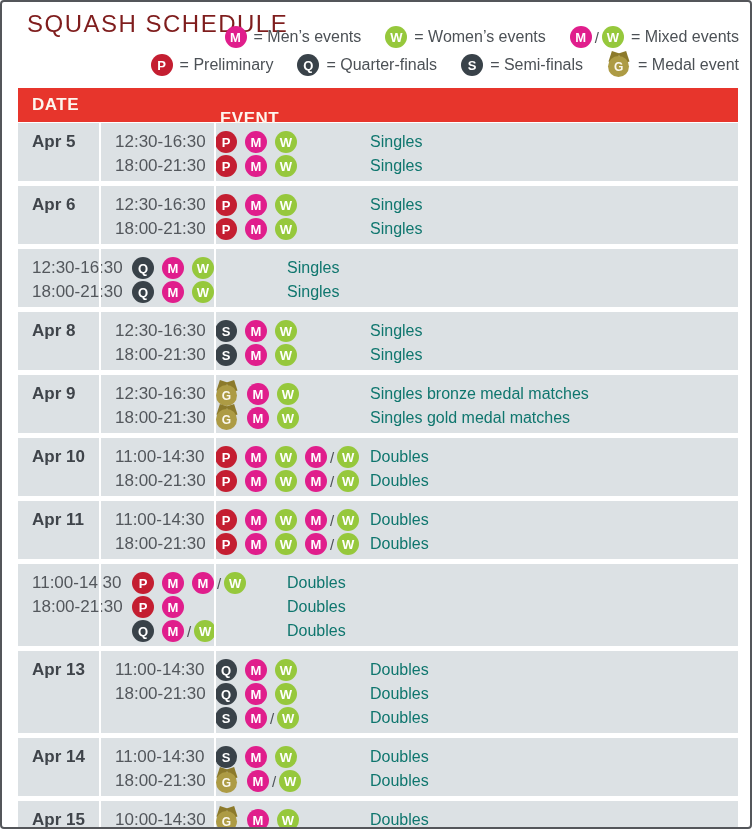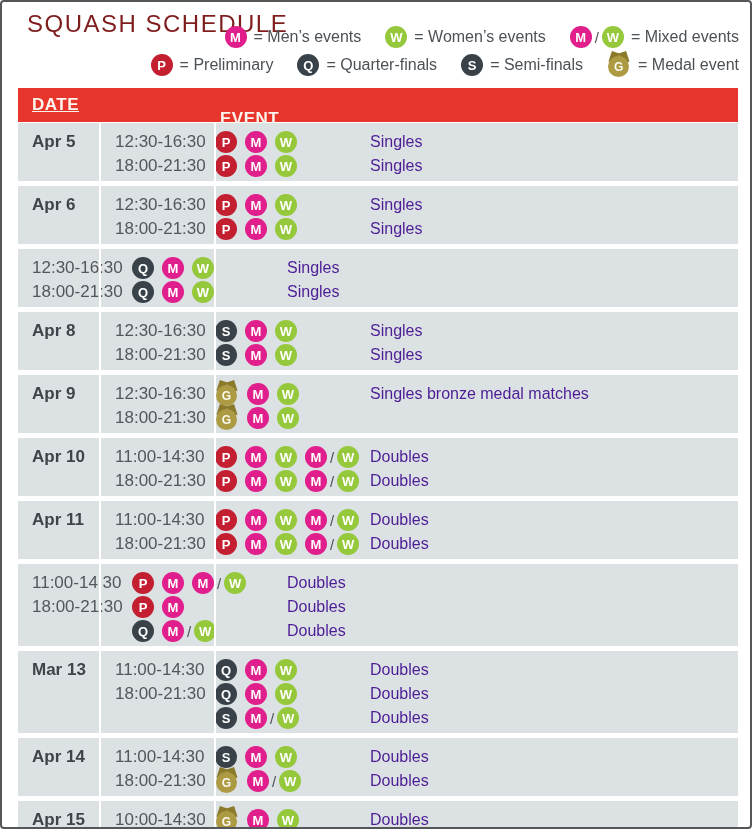--- a/index.html
+++ b/index.html
@@ -32,36 +32,36 @@
   .medal .rib-l{left:3px;transform:rotate(18deg);}
   .medal .rib-r{right:3px;transform:rotate(-18deg);}
   .medal .disc{
     position:absolute;left:1px;bottom:0;width:21px;height:21px;border-radius:50%;
     background:var(--gold,#ad9b44);display:flex;align-items:center;justify-content:center;
     color:#fbf8ee;font-weight:bold;font-size:12px;
   }
   
   .table{position:absolute;left:16px;top:86px;width:720px;}
   .thead{display:flex;height:34px;background:var(--red,#e7352c);color:#fdf6ee;
-    align-items:center;font-size:17px;font-weight:bold;letter-spacing:0.5px;text-decoration:underline;}
+    align-items:center;font-size:17px;font-weight:bold;letter-spacing:0.5px;}
   .th-date{width:196px;box-sizing:border-box;padding-left:14px;}
   .th-event{padding-left:6px;margin-top:28px;}
   #tbody{margin-top:1px;}
   .block{position:relative;background:var(--rowbg,#dce1e4);display:flex;padding:7px 0 3px;}
   .block + .block{margin-top:5px;}
   .block::before,.block::after{content:'';position:absolute;top:0;bottom:0;width:2px;background:#fff;}
   .block::before{left:81px;}
   .block::after{left:196px;}
   .date-cell{width:83px;box-sizing:border-box;padding:2px 0 0 14px;
     font-weight:bold;font-size:17px;color:#3f444a;flex:0 0 auto;}
   .lines{flex:1;display:flex;flex-direction:column;}
   .line{display:flex;align-items:center;height:24px;}
   .time-cell{width:106px;box-sizing:border-box;padding-left:14px;font-size:17px;color:#53575c;flex:0 0 auto;}
   .badges-cell{width:163px;box-sizing:border-box;padding-left:8px;display:flex;align-items:center;gap:8px;flex:0 0 auto;}
-  .desc-cell{font-size:16px;color:#4c1d95;}
+  .desc-cell{font-size:16px;color:#0f766e;}
   .tfoot-strip{height:8px;background:var(--rowbg,#dce1e4);margin-top:4px;}
 </style>
 </head>
 <body>
 
 <div class="page">
   <h1 class="page-title">SQUASH SCHEDULE</h1>
   <div class="legend">
     <div class="legend-row" id="legend-row-1">
         <div class="legend-item">
@@ -233,20 +233,21 @@
               <div class="time-cell">18:00-21:30</div>
               <div class="badges-cell">
                 <span class="medal">
                   <span class="rib rib-l"></span>
                   <span class="rib rib-r"></span>
                   <span class="disc">G</span>
                 </span>
                 <span class="badge badge-M">M</span>
                 <span class="badge badge-W">W</span>
               </div>
+              <div class="desc-cell">Singles gold medal matches</div>
             </div>
           </div>
         </div>
         <div class="block">
           <div class="date-cell">Apr 10</div>
           <div class="lines">
             <div class="line">
               <div class="time-cell">11:00-14:30</div>
               <div class="badges-cell">
                 <span class="badge badge-P">P</span>
@@ -328,21 +329,21 @@
                 <span class="badge badge-Q">Q</span>
                 <span class="badge badge-M">M</span>
                 <span class="slash">/</span>
                 <span class="badge badge-W">W</span>
               </div>
               <div class="desc-cell">Doubles</div>
             </div>
           </div>
         </div>
         <div class="block">
-          <div class="date-cell">Mar 13</div>
+          <div class="date-cell">Apr 13</div>
           <div class="lines">
             <div class="line">
               <div class="time-cell">11:00-14:30</div>
               <div class="badges-cell">
                 <span class="badge badge-Q">Q</span>
                 <span class="badge badge-M">M</span>
                 <span class="badge badge-W">W</span>
               </div>
               <div class="desc-cell">Doubles</div>
             </div>

